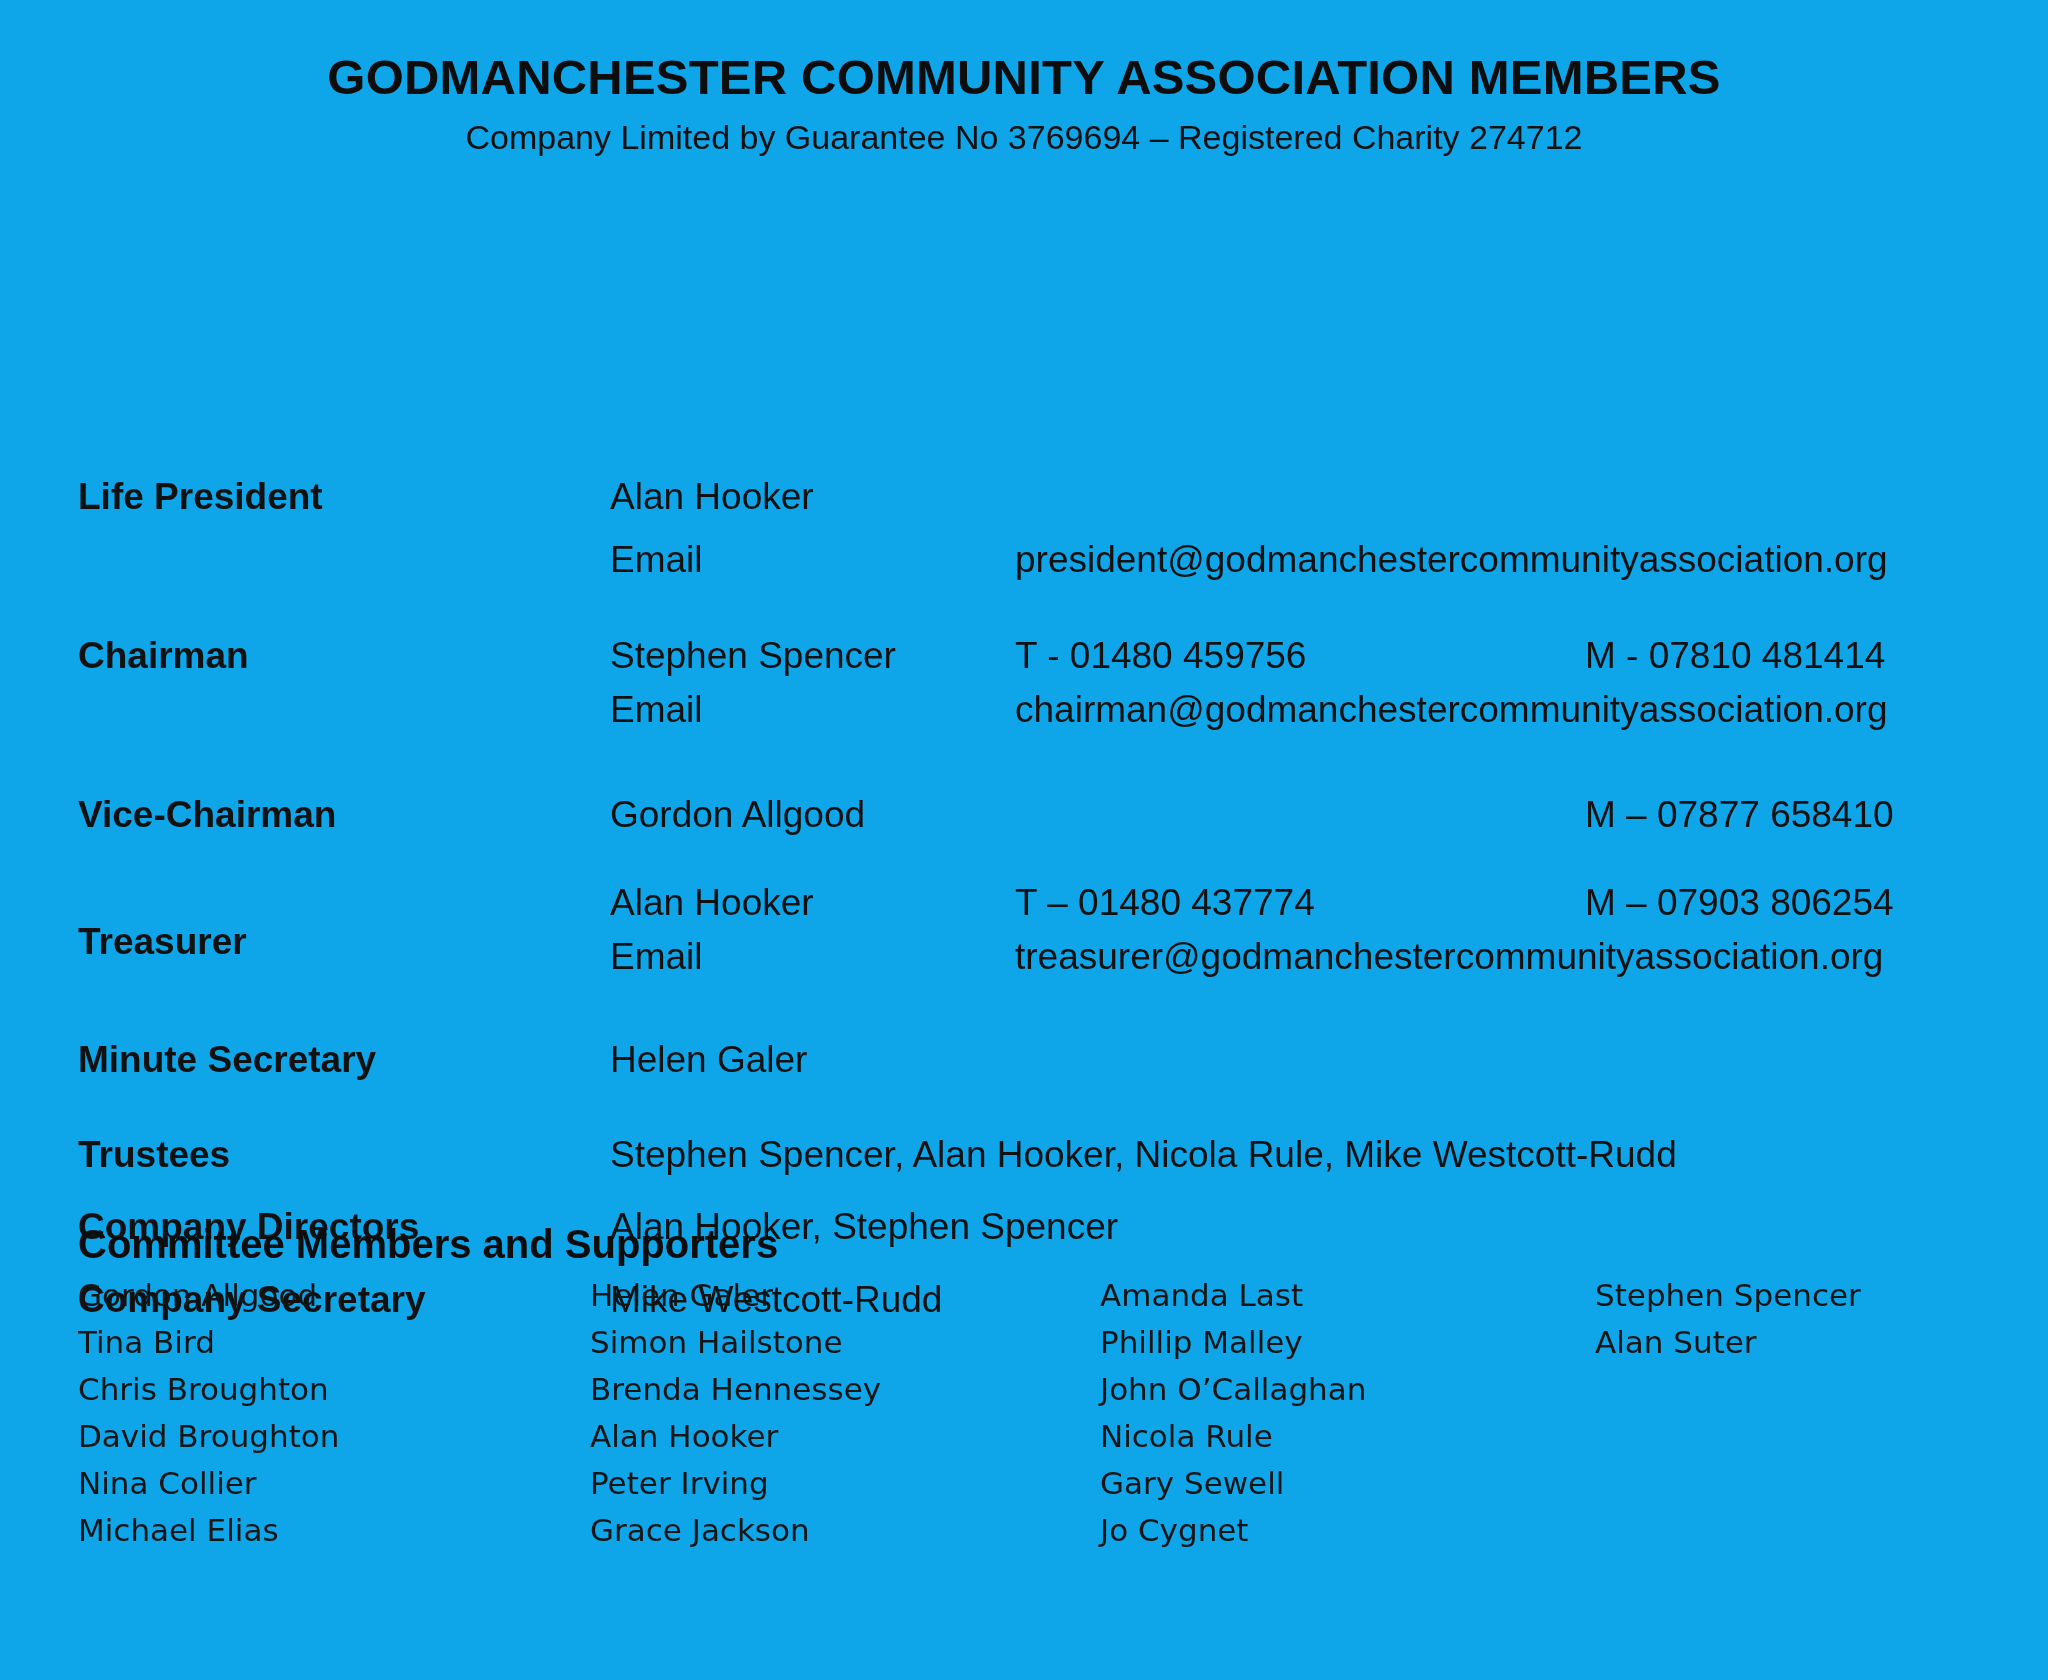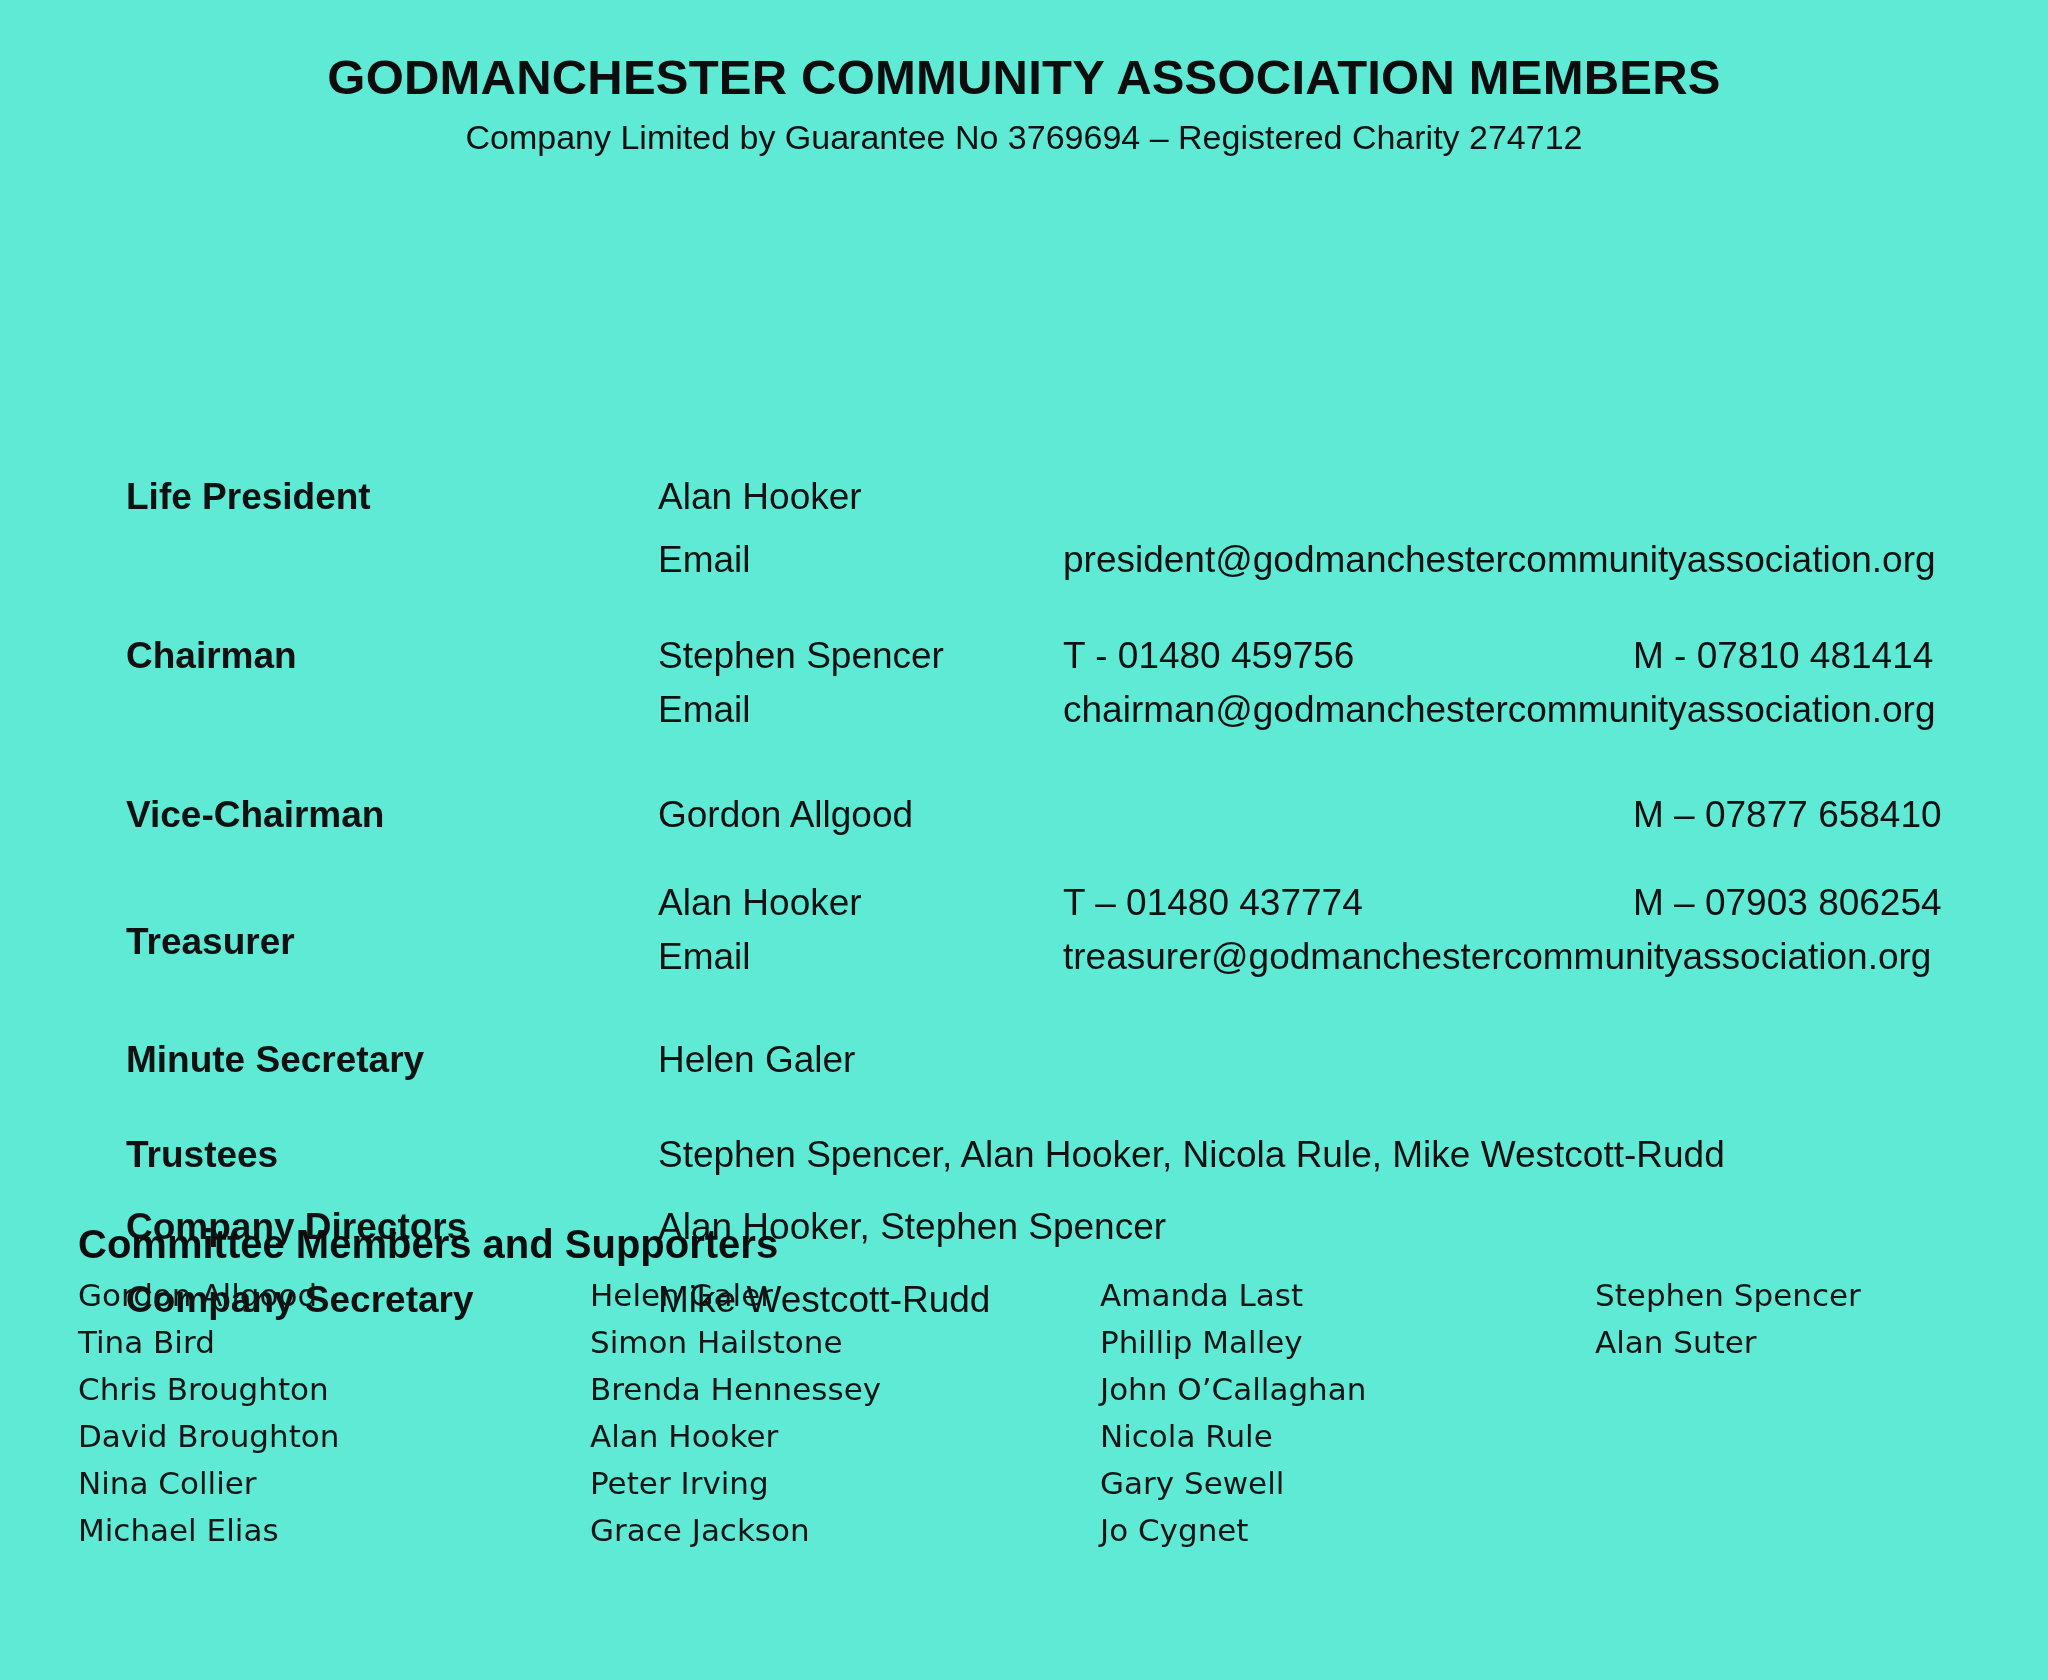--- a/index.html
+++ b/index.html
@@ -12,21 +12,21 @@
     background: #fdf1cf;
     font-family: "DejaVu Sans", sans-serif;
     color: #111111;
     overflow: hidden;
   }
 
   #page {
     position: relative;
     width: 2048px;
     height: 1680px;
-    background: #5eead4;
+    background: #0ea5e9;
   }
 
   
   .header {
     text-align: center;
     padding-top: 52px;
   }
   .doc-title {
     font-family: "Liberation Sans", sans-serif;
     font-weight: bold;
@@ -61,21 +61,20 @@
     position: relative;
     height: 0;
   }
   .cell {
     position: absolute;
     white-space: nowrap;
     font-family: "Liberation Sans", sans-serif;
     font-size: 37px;
     color: #111111;
     line-height: 1;
-    margin-left: 48px;
   }
   .cell.label {
     font-weight: bold;
     left: 78px;
   }
   .cell.name {
     left: 610px;
   }
   .cell.sublabel {
     left: 610px;

